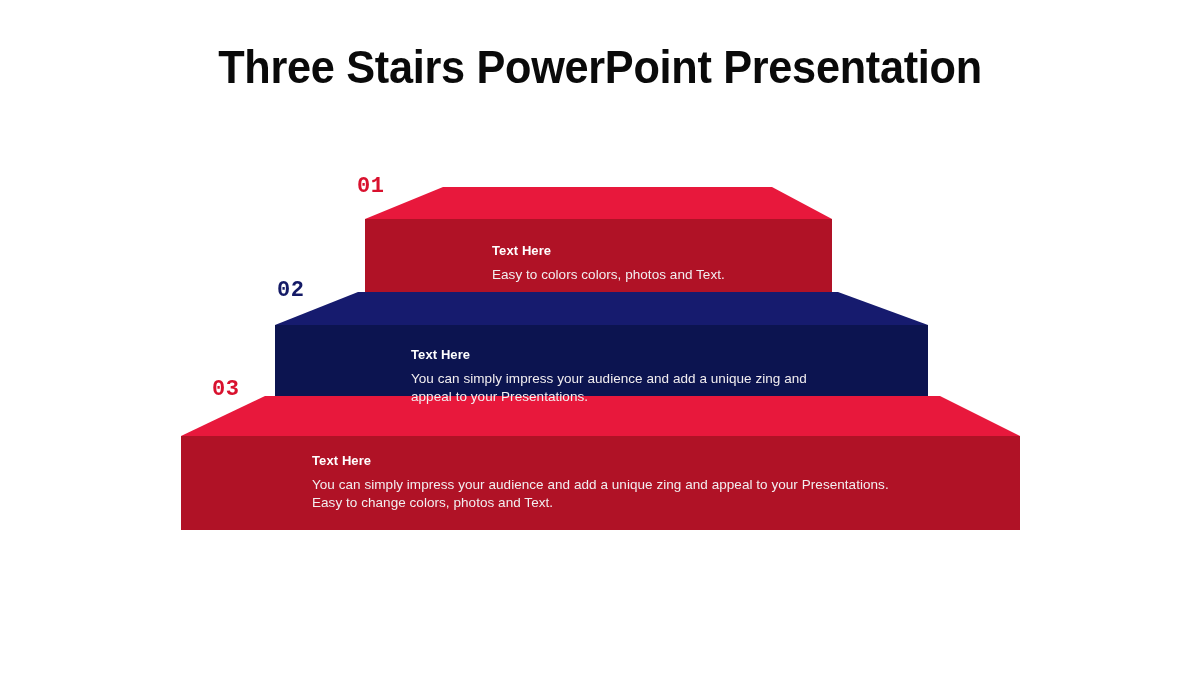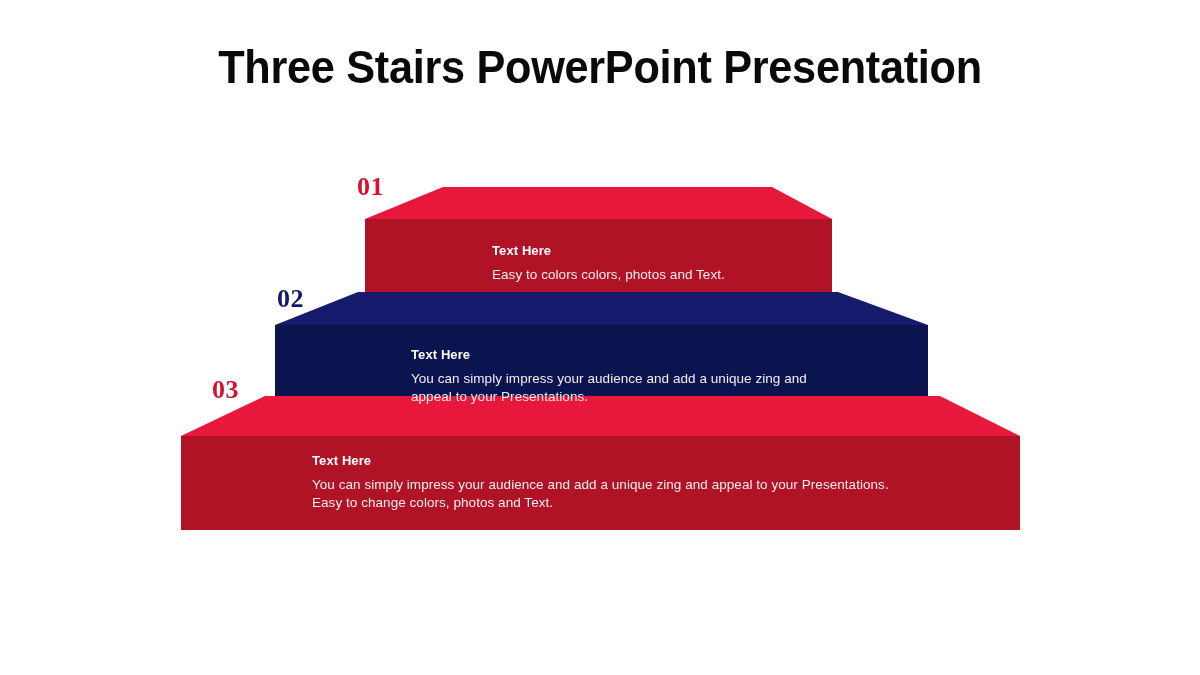--- a/index.html
+++ b/index.html
@@ -50,28 +50,28 @@
 
   .stairs svg {
     display: block;
     width: 1200px;
     height: 675px;
   }
 
   
   .step-number {
     position: absolute;
-    font-family: Liberation Serif, serif;
+    font-family: Liberation Mono, monospace;
     font-weight: bold;
-    font-size: 26px;
+    font-size: 22px;
     line-height: 30px;
     letter-spacing: 0.5px;
   }
   .step-number.n01 { left: 357px; top: 172px; color: #D9112E; }
-  .step-number.n02 { left: 277px; top: 284px; color: #141A66; }
+  .step-number.n02 { left: 277px; top: 276px; color: #141A66; }
   .step-number.n03 { left: 212px; top: 375px; color: #D9112E; }
 
   
   .step-text {
     position: absolute;
     color: #ffffff;
   }
   .step-heading {
     font-family: "Liberation Sans", sans-serif;
     font-weight: bold;

